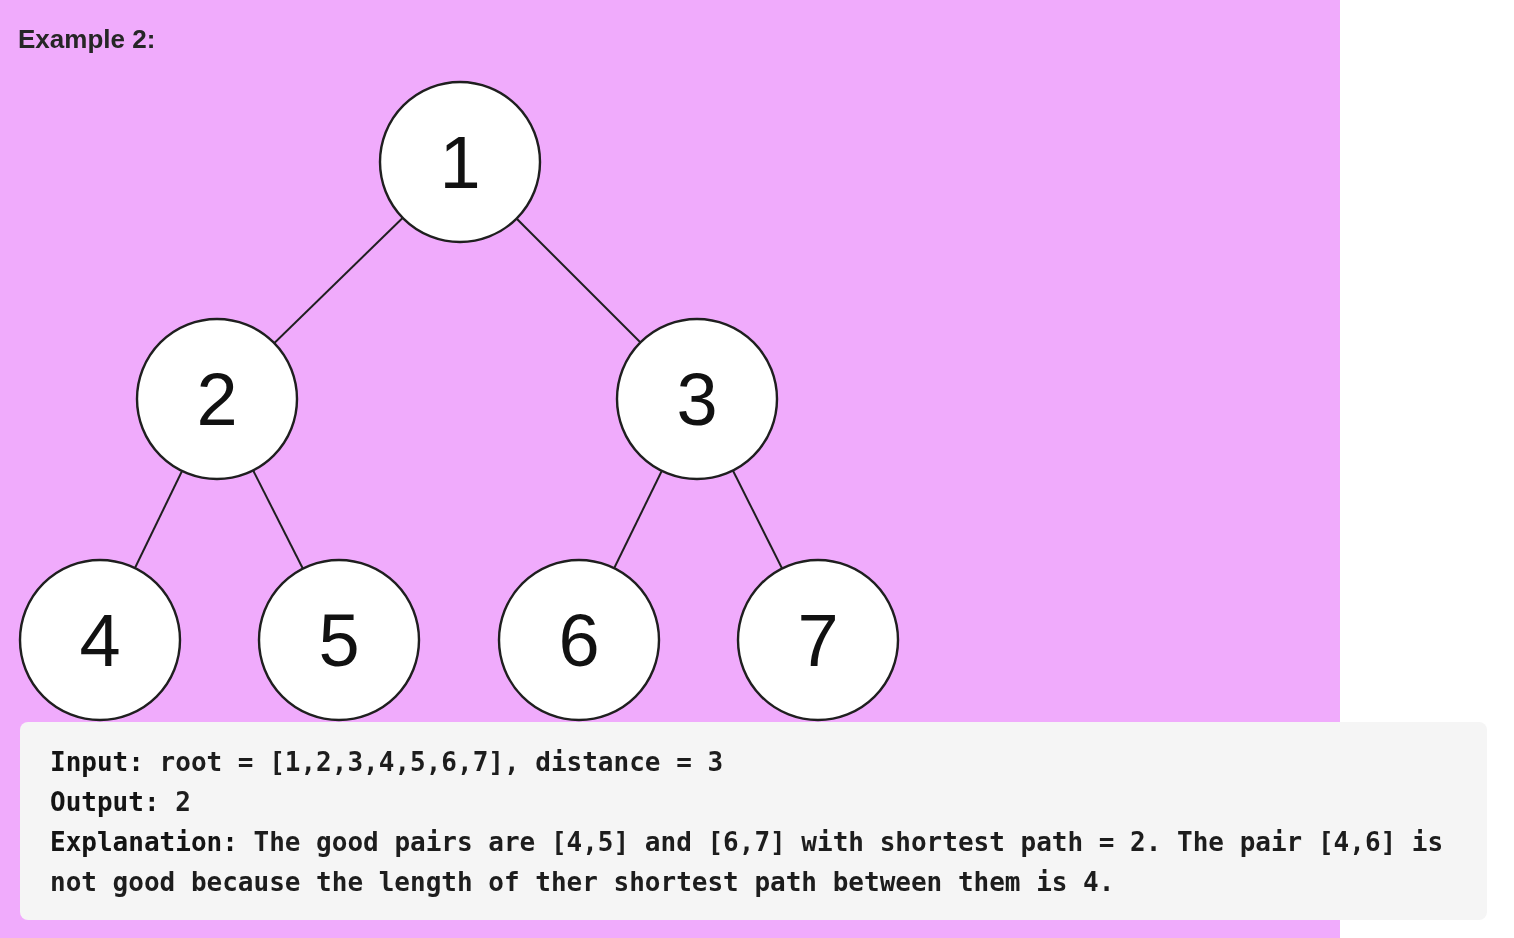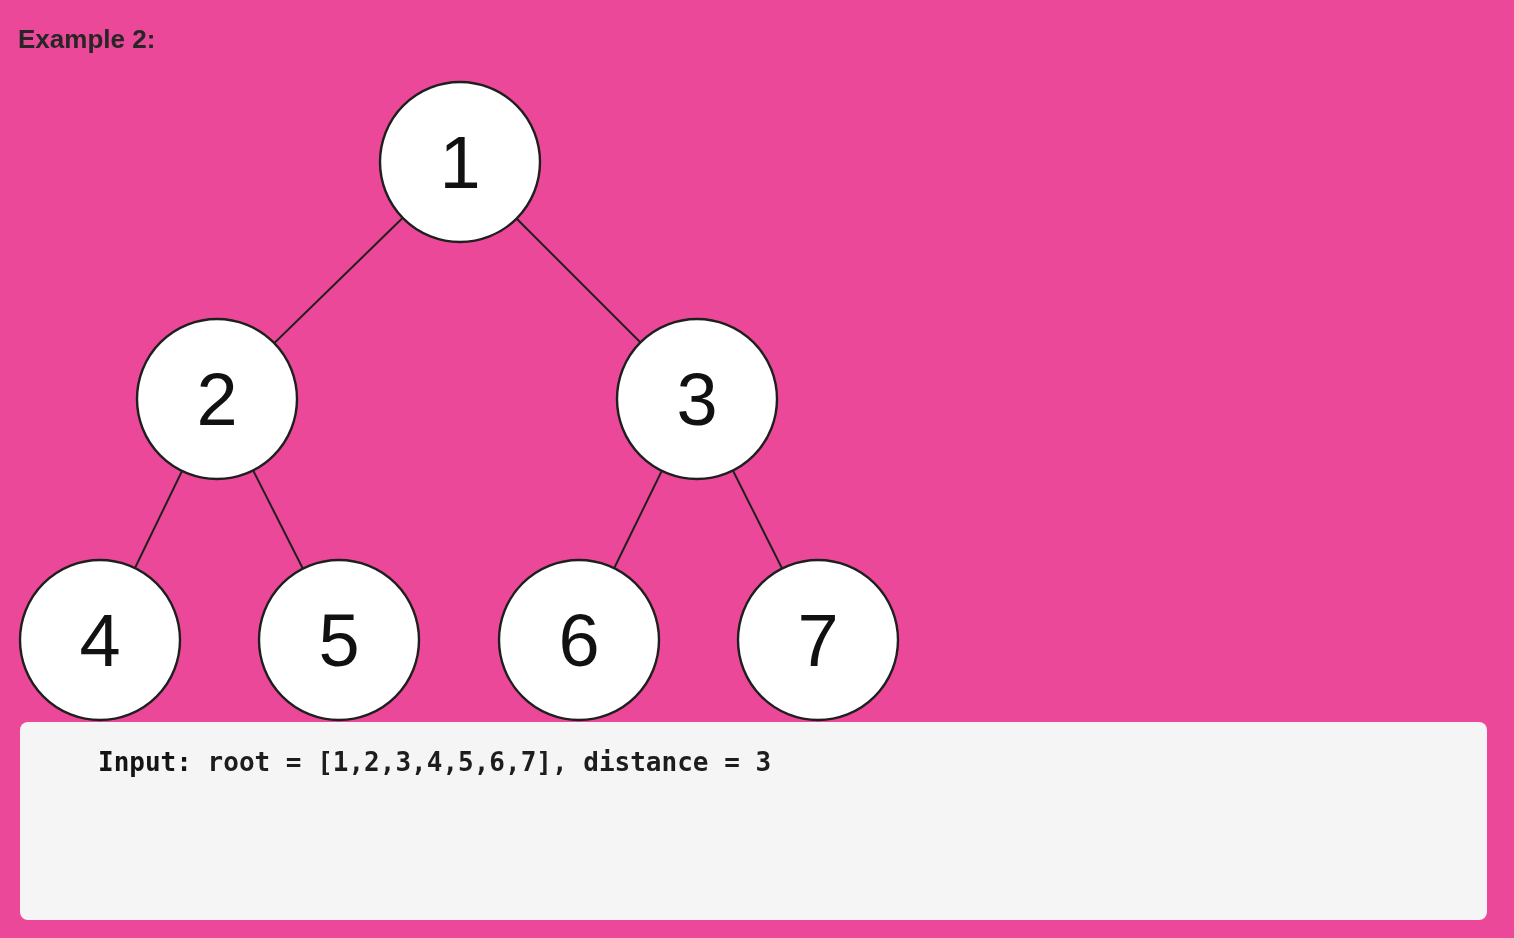--- a/index.html
+++ b/index.html
@@ -6,23 +6,23 @@
     margin: 0;
     padding: 0;
     background: #ffffff;
     width: 1514px;
     height: 938px;
     overflow: hidden;
     font-family: "Liberation Sans", sans-serif;
   }
   .page {
     position: relative;
-    width: 1514px;
+    width: 1340px;
     height: 938px;
-    background: #ec4899;
+    background: #f0abfc;
   }
   .example-heading {
     position: absolute;
     left: 18px;
     top: 24px;
     font-family: "Liberation Sans", sans-serif;
     font-size: 26px;
     font-weight: 700;
     color: #262626;
     letter-spacing: 0px;
@@ -49,21 +49,20 @@
     line-height: 40px;
     color: #1d1d1d;
   }
   .code-line {
     white-space: pre-wrap;
     word-break: normal;
   }
   .code-label {
     font-weight: 700;
     color: #141414;
-    margin-left: 48px;
   }
   .code-text {
     font-weight: 700;
   }
 </style>
 </head>
 <body>
 
 <div class="page">
 
@@ -87,15 +86,17 @@
       <circle cx="339" cy="640" r="80" fill="#ffffff" stroke="#1f1f1f" stroke-width="2.4"></circle>
       <text x="339" y="666" text-anchor="middle" font-family="&quot;Liberation Sans&quot;, sans-serif" font-size="74" fill="#111111">5</text>
       <circle cx="579" cy="640" r="80" fill="#ffffff" stroke="#1f1f1f" stroke-width="2.4"></circle>
       <text x="579" y="666" text-anchor="middle" font-family="&quot;Liberation Sans&quot;, sans-serif" font-size="74" fill="#111111">6</text>
       <circle cx="818" cy="640" r="80" fill="#ffffff" stroke="#1f1f1f" stroke-width="2.4"></circle>
       <text x="818" y="666" text-anchor="middle" font-family="&quot;Liberation Sans&quot;, sans-serif" font-size="74" fill="#111111">7</text>
     </svg>
 
   <div class="example-block">
     <div class="code-line"><span class="code-label">Input:</span><span class="code-text"> root = [1,2,3,4,5,6,7], distance = 3</span></div>
+    <div class="code-line"><span class="code-label">Output:</span><span class="code-text"> 2</span></div>
+    <div class="code-line"><span class="code-label">Explanation:</span><span class="code-text"> The good pairs are [4,5] and [6,7] with shortest path = 2. The pair [4,6] is not good because the length of ther shortest path between them is 4.</span></div>
   </div>
 
 </div>
 
 </body></html>

